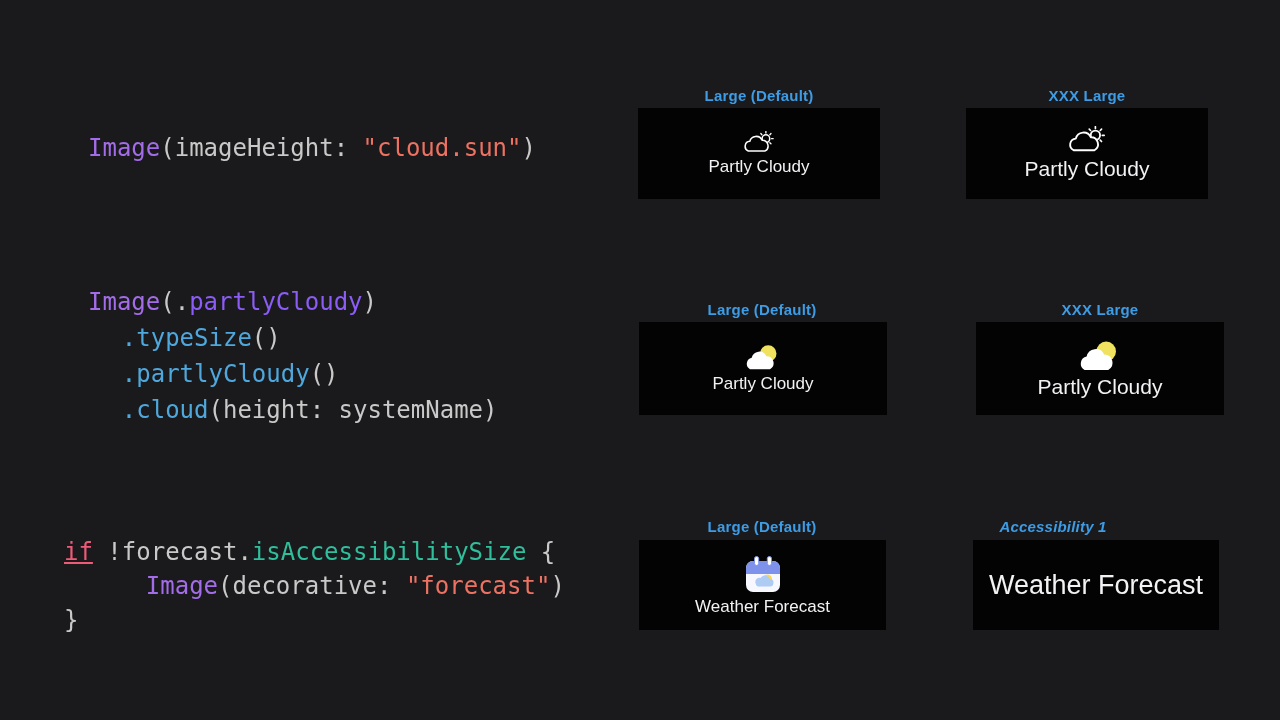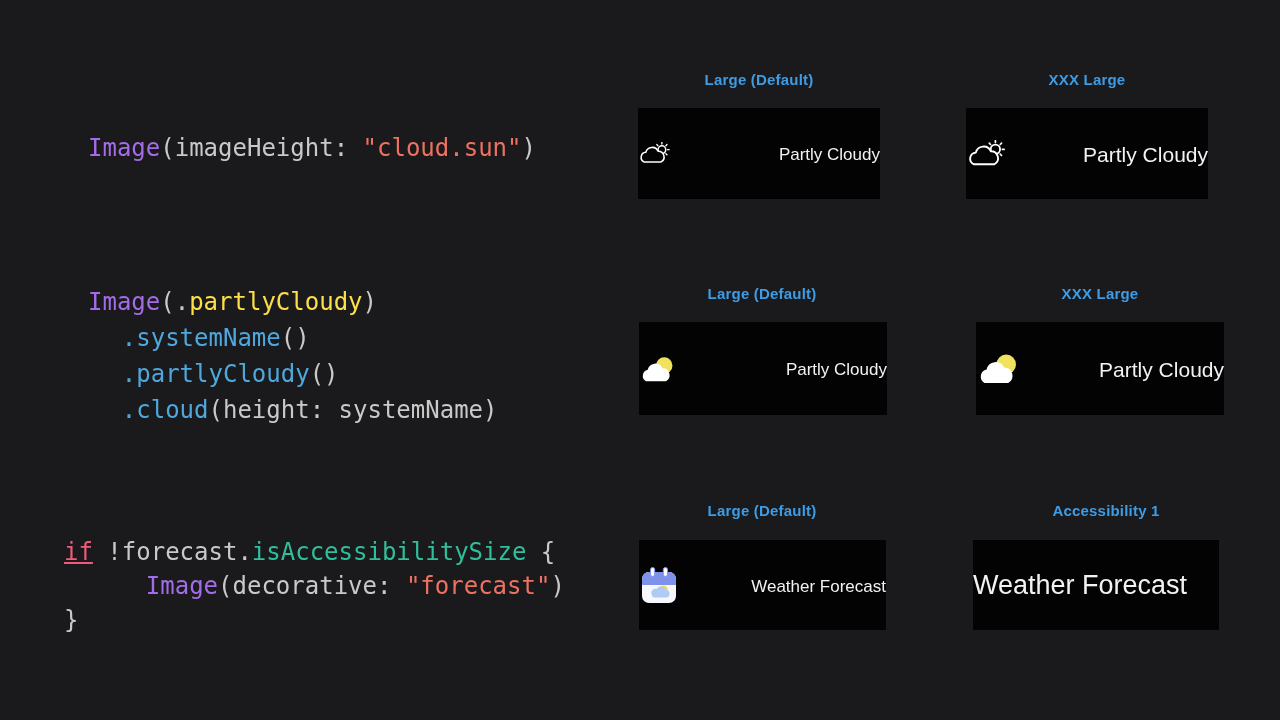--- a/index.html
+++ b/index.html
@@ -16,70 +16,70 @@
     font-size:24px; line-height:36px;
   }
   .code .ln { white-space:pre; }
   .code1 { left:64px; top:130px; }
   .code2 { left:64px; top:284px; }
   .code3 { left:64px; top:535px; line-height:34px; }
 
   .c-type   { color:#A36CE8;margin-left:24px; }
   .c-plain  { color:#C9C9C9; }
   .c-string { color:#EE7262; }
-  .c-prop   { color:#fde047; }
+  .c-prop   { color:#8b5cf6; }
   .c-method { color:#4FA8DD; }
   .c-kw     { color:#EE5A78;text-decoration:underline; }
   .c-member { color:#2FBF9C; }
 
   
   .plabel {
     position:absolute; transform:translateX(-50%);
     color:#3E9CE5; font-size:15px; font-weight:700;
-    letter-spacing:.2px; white-space:nowrap;
+    letter-spacing:.2px; white-space:nowrap;margin-top:16px;
   }
   .card {
     position:absolute; background:#030303;
-    display:flex; flex-direction:row;
-    align-items:center; justify-content:space-between;
+    display:flex; flex-direction:column;
+    align-items:center; justify-content:center;
     color:#F2F2F4;
   }
   .card .cap   { font-size:17px; margin-top:3px; }
   .card .cap-lg{ font-size:21px; margin-top:3px; }
   .card .cap-xl{ font-size:27px; }
 
   .lbl-r1l { left:759px;  top:71px; }
   .lbl-r1r { left:1087px; top:71px; }
   .card-r1l{ left:638px;  top:108px; width:242px; height:91px; }
   .card-r1r{ left:966px;  top:108px; width:242px; height:91px; }
 
   .lbl-r2l { left:762px;  top:285px; }
   .lbl-r2r { left:1100px; top:285px; }
   .card-r2l{ left:639px;  top:322px; width:248px; height:93px; }
   .card-r2r{ left:976px;  top:322px; width:248px; height:93px; }
 
   .lbl-r3l { left:762px;  top:502px; }
-  .lbl-r3r { left:1106px; top:502px; }
+  .lbl-r3r { left:1053px; top:502px;font-style:italic; }
   .card-r3l{ left:639px;  top:540px; width:247px; height:90px; }
   .card-r3r{ left:973px;  top:540px; width:246px; height:90px; }
 
   .ico { display:block; }
 </style>
 </head>
 <body>
 
 <div class="stage">
 
   <div class="code code1">
     <div class="ln"><span class="c-type">Image</span><span class="c-plain">(imageHeight: </span><span class="c-string">"cloud.sun"</span><span class="c-plain">)</span></div>
   </div>
 
   <div class="code code2">
     <div class="ln"><span class="c-type">Image</span><span class="c-plain">(.</span><span class="c-prop">partlyCloudy</span><span class="c-plain">)</span></div>
-    <div class="ln"><span class="c-plain">    </span><span class="c-method">.systemName</span><span class="c-plain">()</span></div>
+    <div class="ln"><span class="c-plain">    </span><span class="c-method">.typeSize</span><span class="c-plain">()</span></div>
     <div class="ln"><span class="c-plain">    </span><span class="c-method">.partlyCloudy</span><span class="c-plain">()</span></div>
     <div class="ln"><span class="c-plain">    </span><span class="c-method">.cloud</span><span class="c-plain">(height: systemName)</span></div>
   </div>
 
   <div class="code code3">
     <div class="ln"><span class="c-kw">if</span><span class="c-plain"> !forecast.</span><span class="c-member">isAccessibilitySize</span><span class="c-plain"> {</span></div>
     <div class="ln"><span class="c-plain">    </span><span class="c-type">Image</span><span class="c-plain">(decorative: </span><span class="c-string">"forecast"</span><span class="c-plain">)</span></div>
     <div class="ln"><span class="c-plain">}</span></div>
   </div>
 

